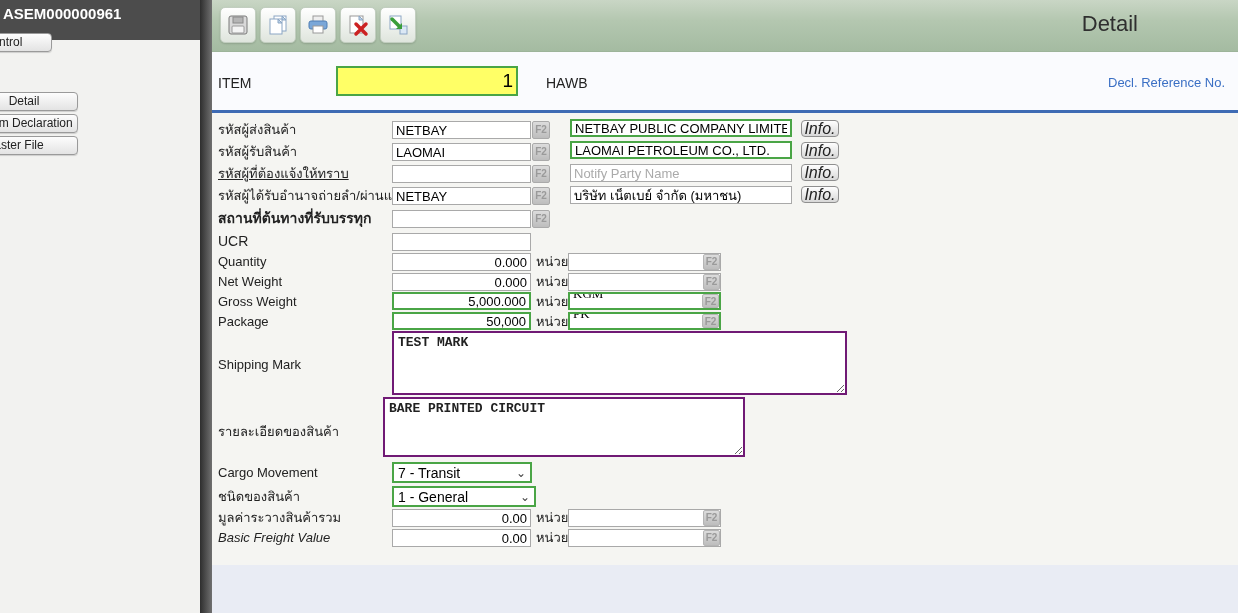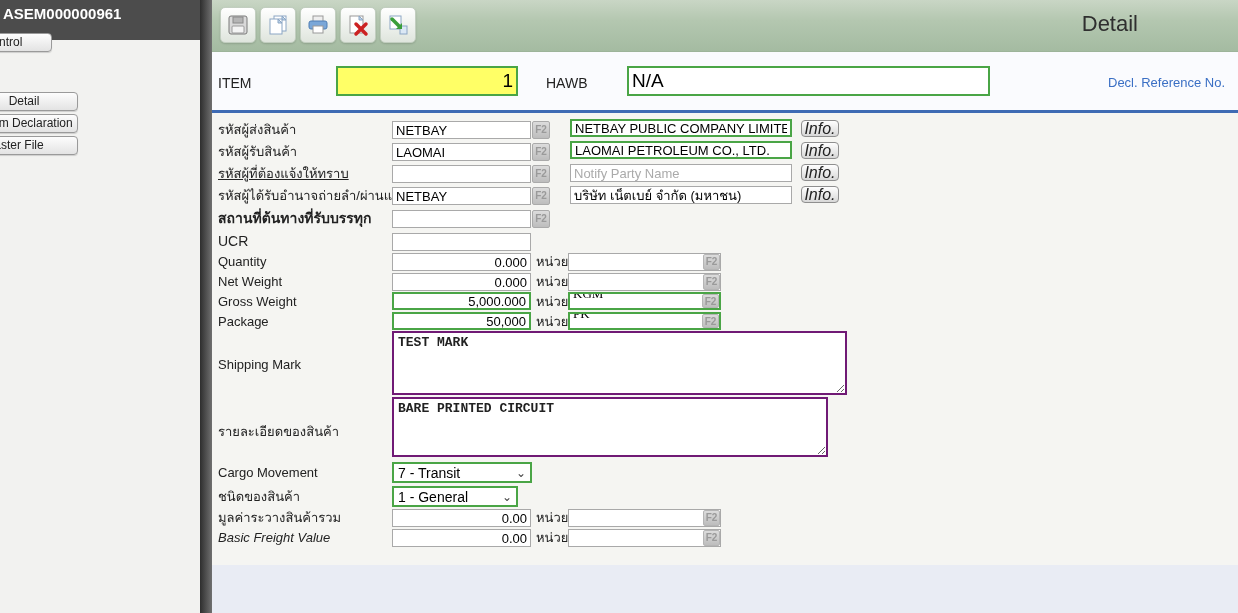--- a/index.html
+++ b/index.html
@@ -117,21 +117,20 @@
         </svg>
       </div>
     </div>
     <div class="page-title">Detail</div>
   </div>
 
   <div class="item-section">
     <div class="lbl lbl-big" style="left:6px; top:22px;">ITEM</div>
     <input class="inp big-inp green yellow right" style="left: 124px; top: 14px; width: 182px;" value="1">
     <div class="lbl lbl-big" style="left:334px; top:22px;">HAWB</div>
-    <input class="inp big-inp green" style="left: 415px; top: 14px; width: 363px;" value="N/A">
     <div class="lbl link" style="left:896px; top:22px; position:absolute;">Decl. Reference No.</div>
   </div>
 
   <div class="form-area">
 
     <div class="lbl" style="left:6px; top:8px;">รหัสผู้ส่งสินค้า</div>
     <input class="inp" style="left: 180px; top: 8px; width: 139px;" value="NETBAY">
     <div class="f2" style="left:320px; top:8px;">F2</div>
     <input class="inp green" style="left: 358px; top: 6px; width: 222px;" value="NETBAY PUBLIC COMPANY LIMITED">
     <div class="info-btn" style="left:589px; top:7px;">Info.</div>
@@ -190,30 +189,30 @@
     <div class="lbl" style="left:324px; top:200px;">หน่วย</div>
     <div class="unit-wrap green" style="left:356px; top:199px; width:153px;">
       <input value="PK" style="">
       <div class="f2">F2</div>
     </div>
 
     <div class="lbl" style="left:6px; top:243px;">Shipping Mark</div>
     <textarea class="txtarea" style="left: 180px; top: 218px; width: 455px; height: 64px;">TEST MARK</textarea>
 
     <div class="lbl" style="left:6px; top:310px;">รายละเอียดของสินค้า</div>
-    <textarea class="txtarea" style="left: 180px; top: 284px; width: 436px; height: 60px;">BARE PRINTED CIRCUIT</textarea>
+    <textarea class="txtarea" style="left: 171px; top: 284px; width: 362px; height: 60px;">BARE PRINTED CIRCUIT</textarea>
 
     <div class="lbl" style="left:6px; top:351px;">Cargo Movement</div>
     <div class="sel" style="left:180px; top:349px; width:140px;">
       <span>7 - Transit</span>
       <span class="chev">⌄</span>
     </div>
 
     <div class="lbl" style="left:6px; top:375px;">ชนิดของสินค้า</div>
-    <div class="sel" style="left:180px; top:373px; width:126px;">
+    <div class="sel" style="left:180px; top:373px; width:144px;">
       <span>1 - General</span>
       <span class="chev">⌄</span>
     </div>
 
     <div class="lbl" style="left:6px; top:396px;">มูลค่าระวางสินค้ารวม</div>
     <input class="inp right" style="left: 180px; top: 396px; width: 139px;" value="0.00">
     <div class="lbl" style="left:324px; top:396px;">หน่วย</div>
     <div class="unit-wrap" style="left:356px; top:396px; width:153px;">
       <input value="" style="">
       <div class="f2">F2</div>

